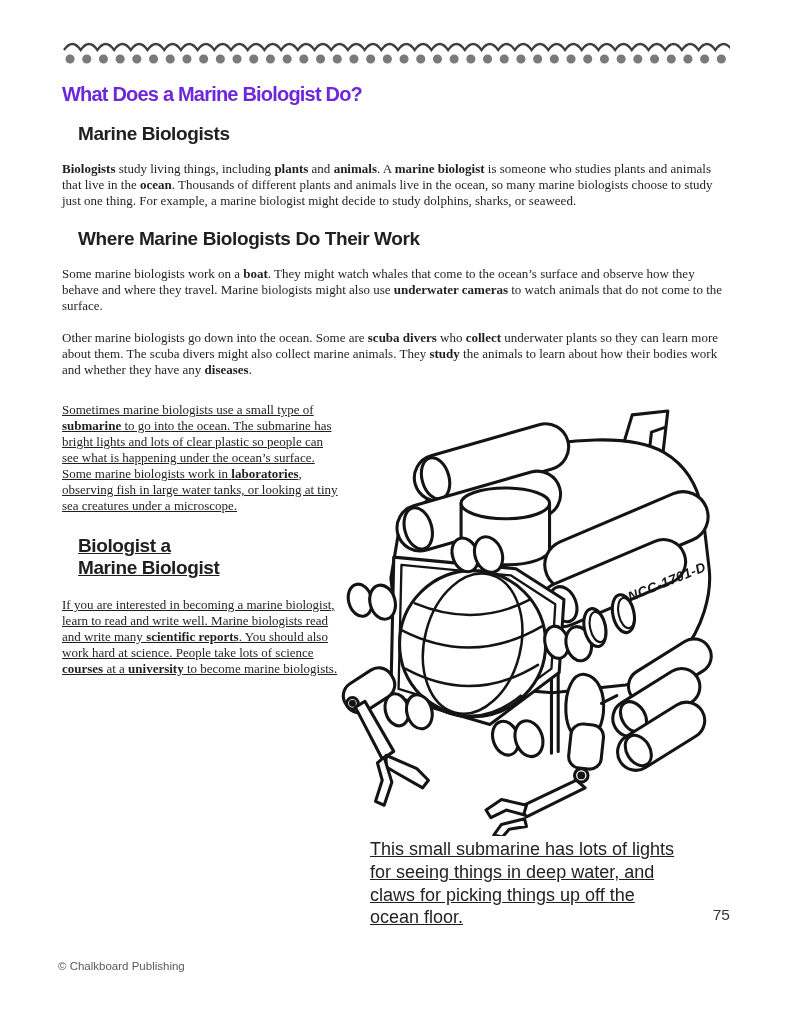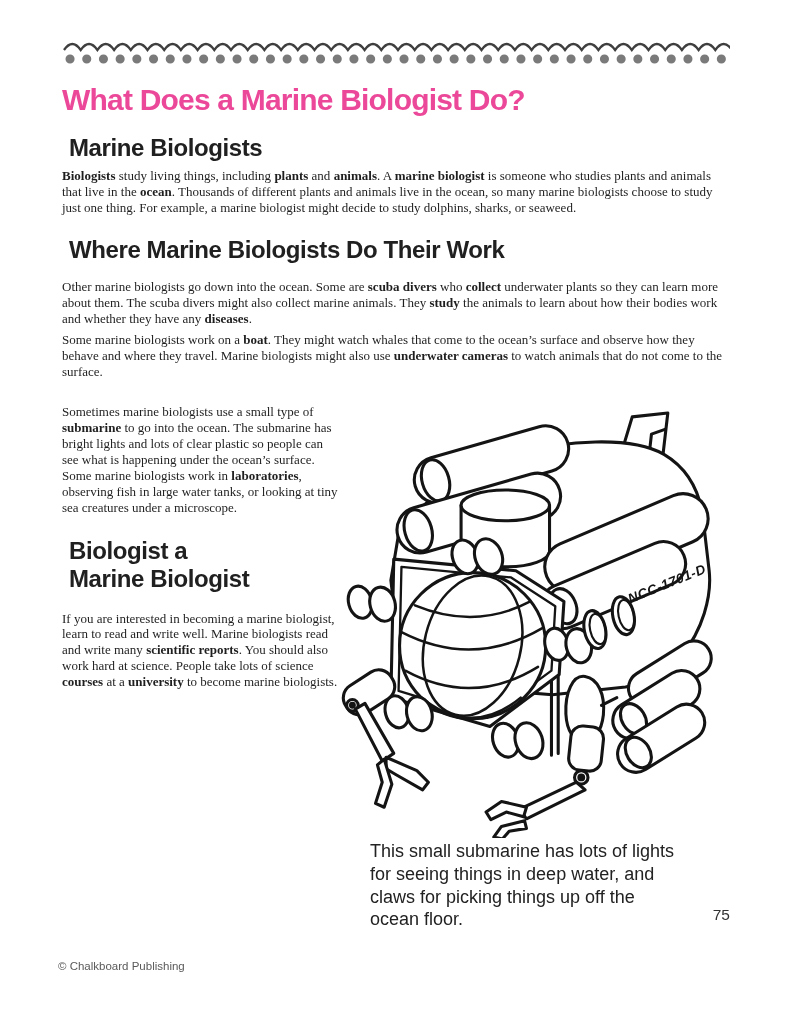--- a/index.html
+++ b/index.html
@@ -4,36 +4,36 @@
 <style>
   html,body{margin:0;padding:0;}
   body{
     width:792px;height:1024px;position:relative;background:#ffffff;
     font-family:"Liberation Serif",serif;color:#1f1f1f;overflow:hidden;
   }
   .page{padding:38px 62px 0 62px;}
   .border-svg{display:block;width:668px;height:26px;}
   h1{
     font-family:"Liberation Sans",sans-serif;font-weight:bold;
-    font-size:30px;line-height:1.05;letter-spacing:-0.8px;
-    color:#ec4899;margin:20px 0 0 0;
+    font-size:20px;line-height:1.05;letter-spacing:-0.8px;
+    color:#6d28d9;margin:20px 0 0 0;
   }
   .h2{
     font-family:"Liberation Sans",sans-serif;font-weight:bold;
-    font-size:24px;line-height:1.15;letter-spacing:-0.4px;
-    color:#202020;margin:7px;
+    font-size:19px;line-height:1.15;letter-spacing:-0.4px;
+    color:#202020;margin:16px;
   }
   #h2-marine{margin-top:18px;}
   #h2-where{margin-top:20px;}
   #h2-becoming{margin-top:22px;}
   p{font-size:13px;line-height:1.22;margin:0;}
   p b{font-weight:700;}
   #p-biologists,#p-boat{margin-top:5px;}
   #p-scuba{margin-top:16px;}
-  .columns{display:flex;margin-top:25px;}
+  .columns{display:flex;margin-top:25px;text-decoration:underline;}
   .col-left{width:276px;flex:none;}
   .col-right{flex:1;min-width:0;position:relative;}
   #p-laboratories{}
   #p-becoming{margin-top:18px;}
   .sub-svg{display:block;width:404px;height:450px;margin:-16px -14px 0 -2px;}
   .caption{
     font-family:"Liberation Sans",sans-serif;font-size:18px;line-height:1.26;
     color:#222;width:314px;margin:2px 0 0 32px;
   }
   .copyright{
@@ -54,22 +54,22 @@
     <path fill="none" stroke-width="2.3" d="M2 12q8.35 -12 16.7 0q8.35 -12 16.7 0q8.35 -12 16.7 0q8.35 -12 16.7 0q8.35 -12 16.7 0q8.35 -12 16.7 0q8.35 -12 16.7 0q8.35 -12 16.7 0q8.35 -12 16.7 0q8.35 -12 16.7 0q8.35 -12 16.7 0q8.35 -12 16.7 0q8.35 -12 16.7 0q8.35 -12 16.7 0q8.35 -12 16.7 0q8.35 -12 16.7 0q8.35 -12 16.7 0q8.35 -12 16.7 0q8.35 -12 16.7 0q8.35 -12 16.7 0q8.35 -12 16.7 0q8.35 -12 16.7 0q8.35 -12 16.7 0q8.35 -12 16.7 0q8.35 -12 16.7 0q8.35 -12 16.7 0q8.35 -12 16.7 0q8.35 -12 16.7 0q8.35 -12 16.7 0q8.35 -12 16.7 0q8.35 -12 16.7 0q8.35 -12 16.7 0q8.35 -12 16.7 0q8.35 -12 16.7 0q8.35 -12 16.7 0q8.35 -12 16.7 0q8.35 -12 16.7 0q8.35 -12 16.7 0q8.35 -12 16.7 0q8.35 -12 16.7 0" stroke="#3f3f3f"></path>
     <line x1="8" y1="21" x2="668" y2="21" stroke-width="9" stroke-linecap="round" stroke-dasharray="0.1 16.6" stroke="#7a7a7a"></line>
   </svg>
 
   <h1>What Does a Marine Biologist Do?</h1>
 
   <div class="h2" id="h2-marine">Marine Biologists</div>
   <p id="p-biologists"><b>Biologists</b> study living things, including <b>plants</b> and <b>animals</b>. A <b>marine biologist</b> is someone who studies plants and animals that live in the <b>ocean</b>. Thousands of different plants and animals live in the ocean, so many marine biologists choose to study just one thing. For example, a marine biologist might decide to study dolphins, sharks, or seaweed.</p>
 
   <div class="h2" id="h2-where">Where Marine Biologists Do Their Work</div>
+  <p id="p-boat">Some marine biologists work on a <b>boat</b>. They might watch whales that come to the ocean’s surface and observe how they behave and where they travel. Marine biologists might also use <b>underwater cameras</b> to watch animals that do not come to the surface.</p>
   <p id="p-scuba">Other marine biologists go down into the ocean. Some are <b>scuba divers</b> who <b>collect</b> underwater plants so they can learn more about them. The scuba divers might also collect marine animals. They <b>study</b> the animals to learn about how their bodies work and whether they have any <b>diseases</b>.</p>
-  <p id="p-boat">Some marine biologists work on a <b>boat</b>. They might watch whales that come to the ocean’s surface and observe how they behave and where they travel. Marine biologists might also use <b>underwater cameras</b> to watch animals that do not come to the surface.</p>
 
   <div class="columns">
     <div class="col-left">
       <p>Sometimes marine biologists use a small type of <b>submarine</b> to go into the ocean. The submarine has bright lights and lots of clear plastic so people can see what is happening under the ocean’s surface.</p>
       <p id="p-laboratories">Some marine biologists work in <b>laboratories</b>, observing fish in large water tanks, or looking at tiny sea creatures under a microscope.</p>
       <div class="h2" id="h2-becoming">
         <span style="display:block">Biologist a</span>
         <span style="display:block">Marine Biologist</span>
       </div>
       <p id="p-becoming">If you are interested in becoming a marine biologist, learn to read and write well. Marine biologists read and write many <b>scientific reports</b>. You should also work hard at science. People take lots of science <b>courses</b> at a <b>university</b> to become marine biologists.</p>

